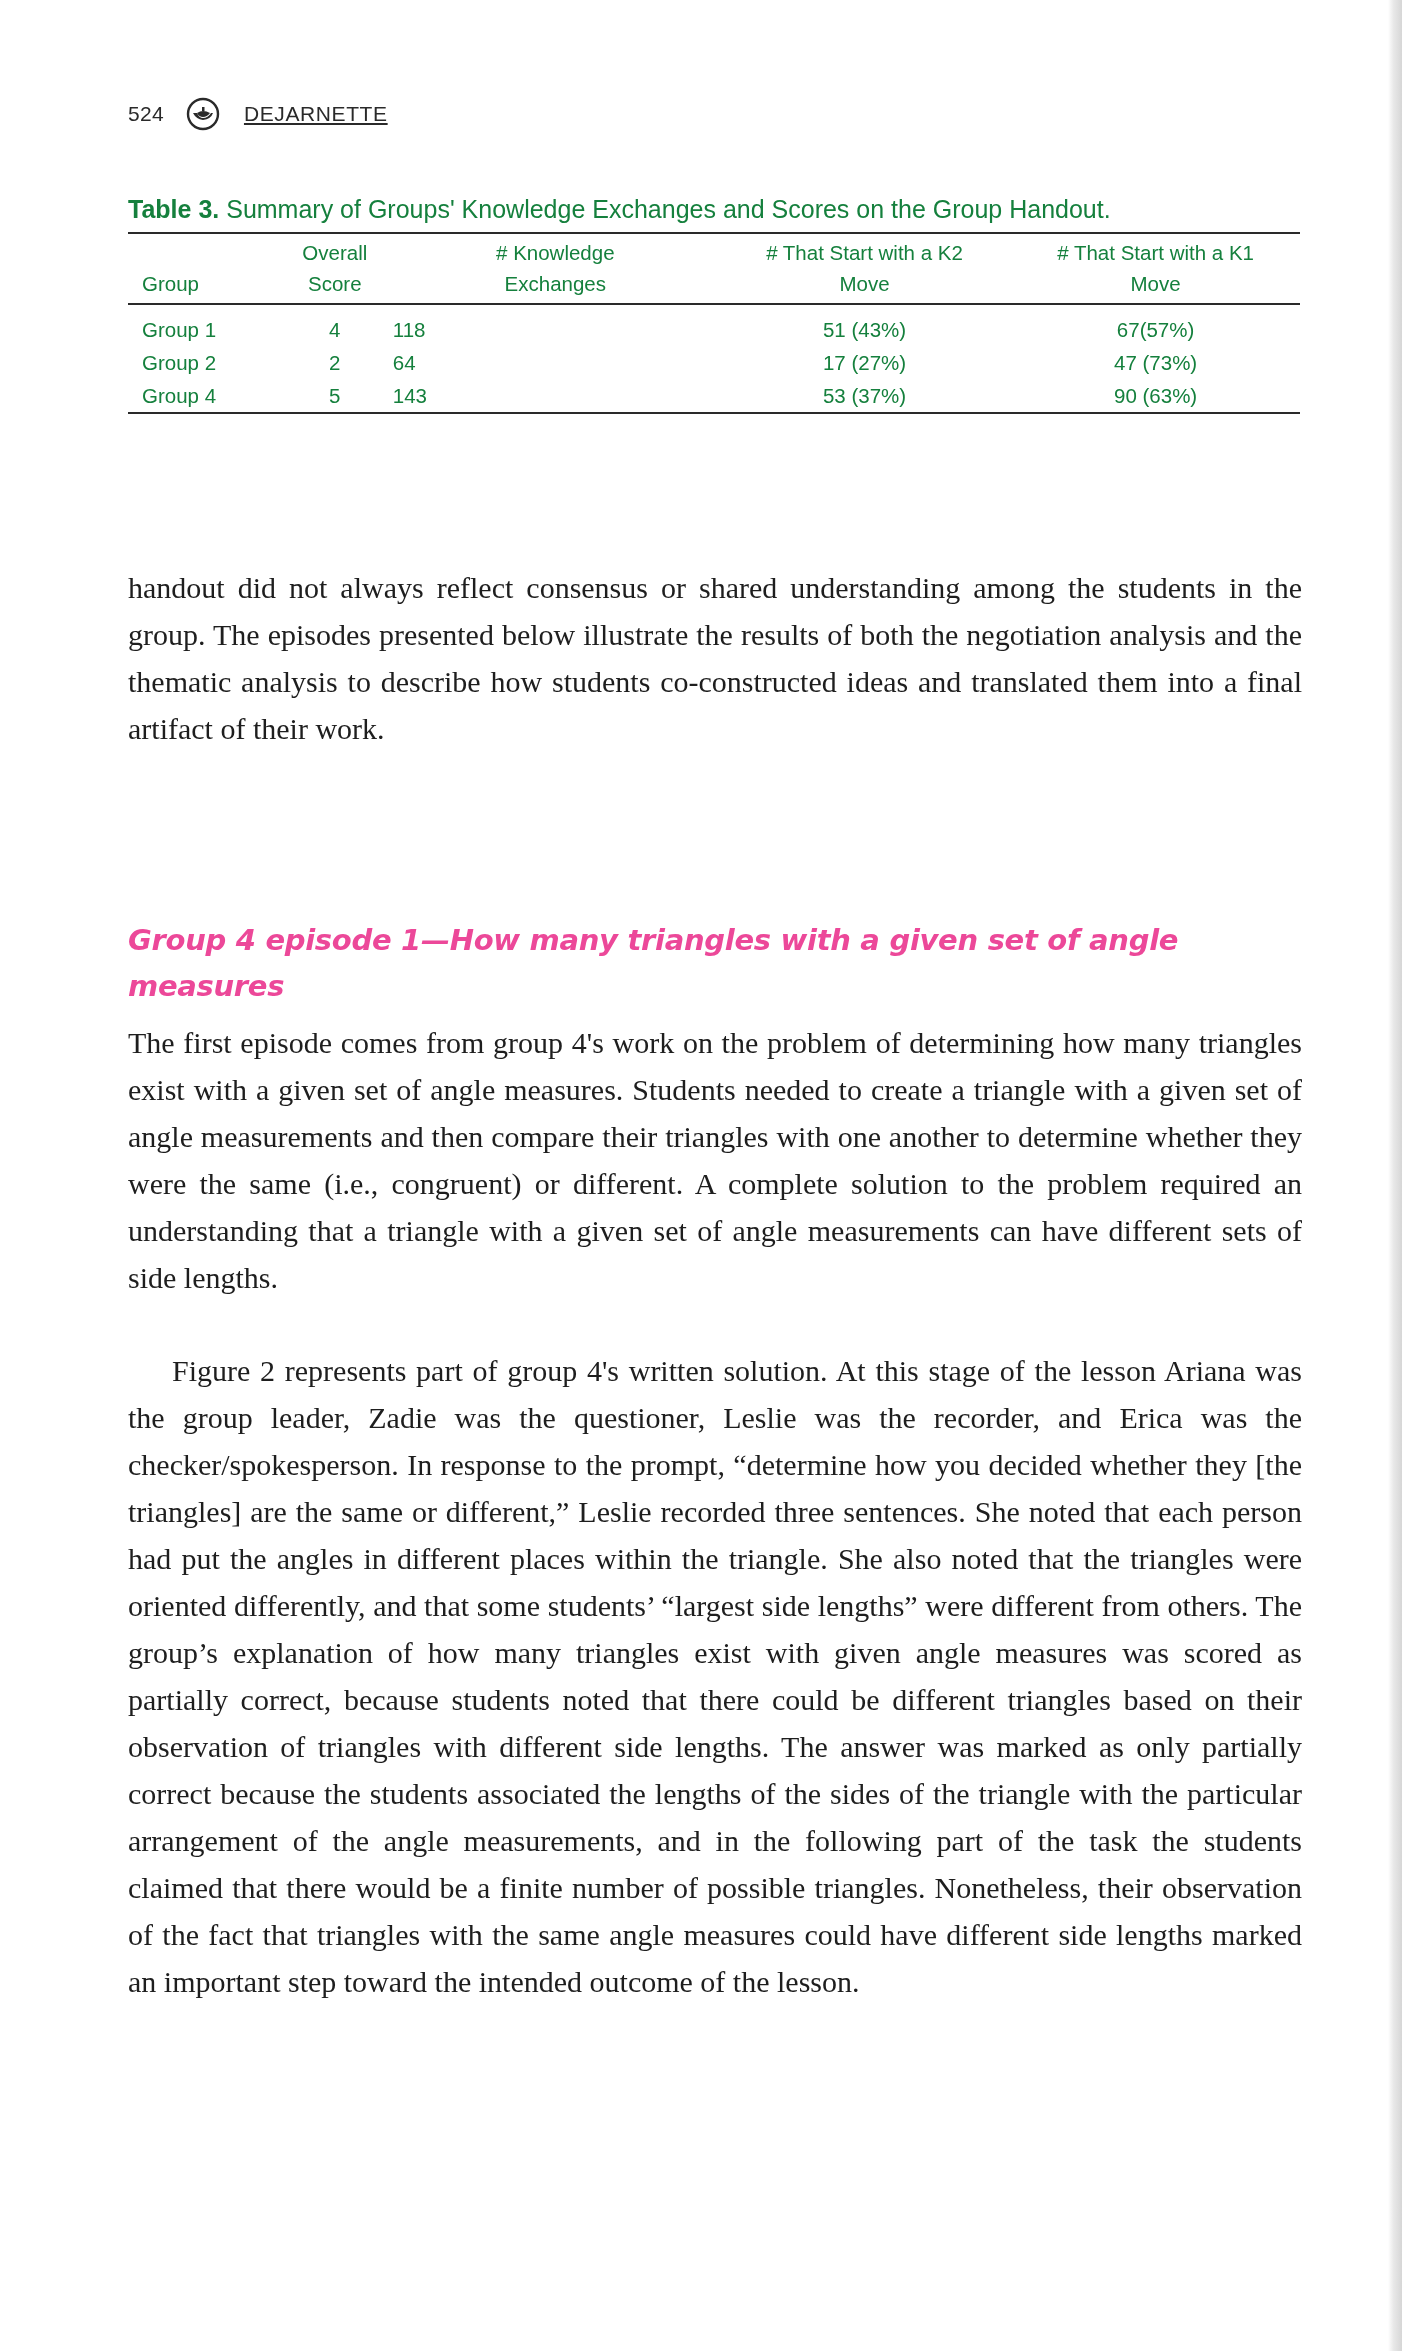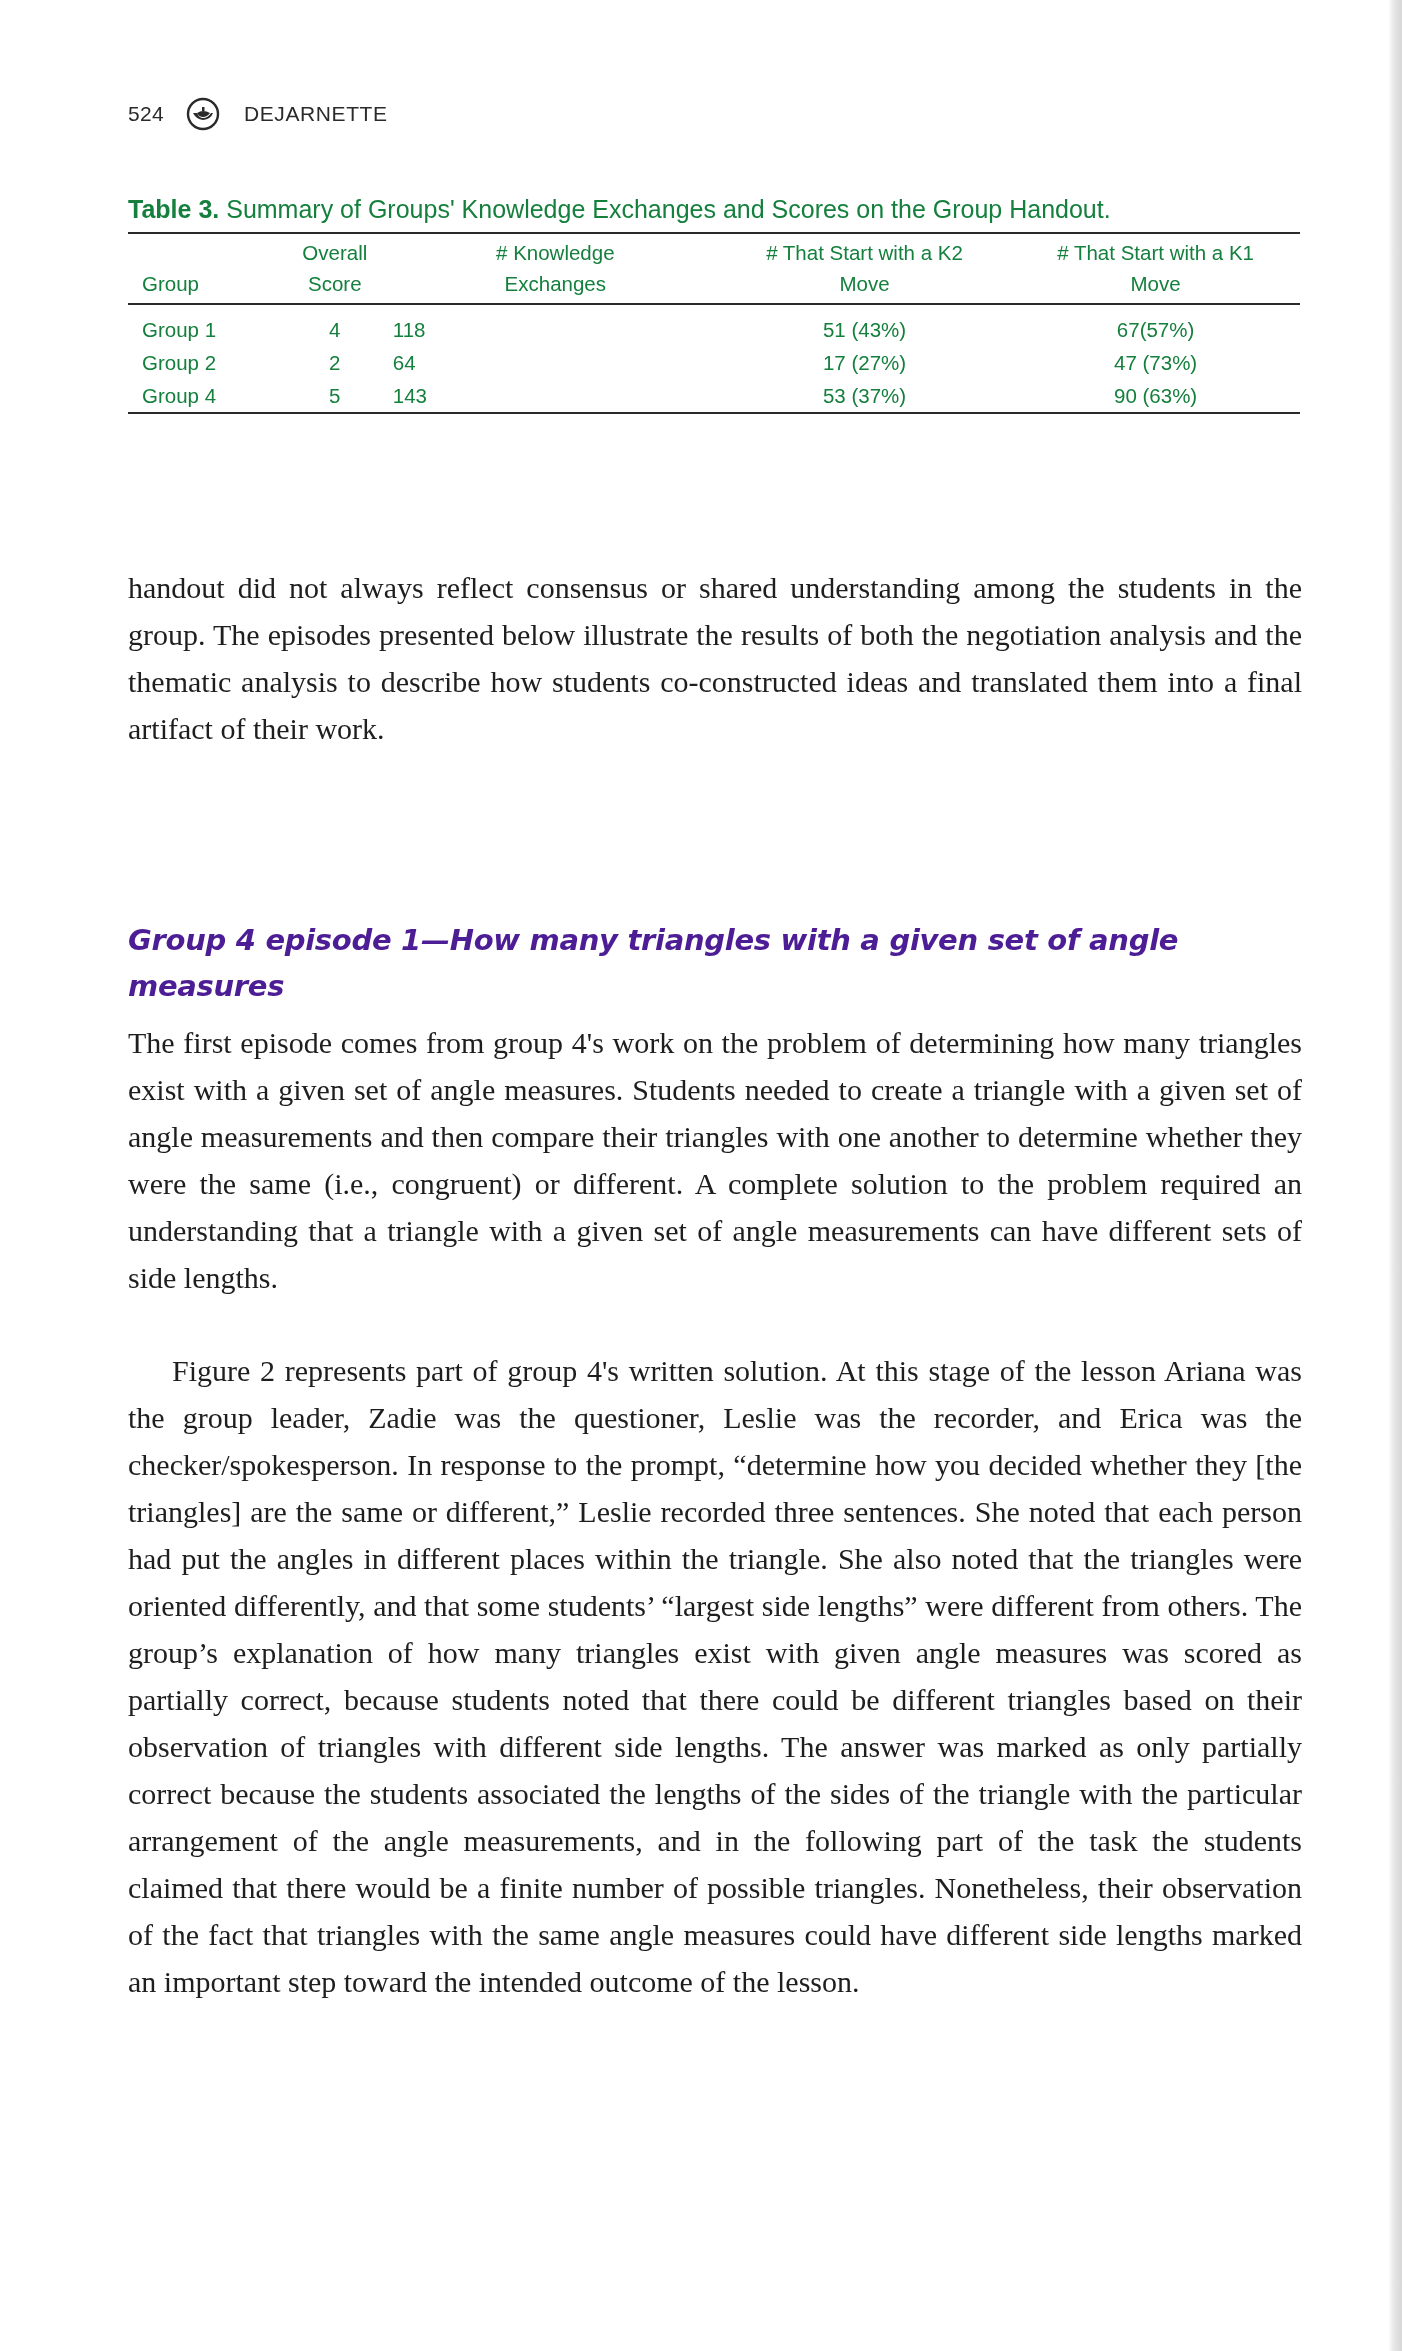--- a/index.html
+++ b/index.html
@@ -34,21 +34,21 @@
     color: #2a2a2a;
     letter-spacing: 0.3px;
   }
   .running-head .page-num { margin-right: 22px; }
   .running-head .logo {
     width: 34px;
     height: 34px;
     margin-right: 24px;
     display: inline-block;
   }
-  .running-head .author { letter-spacing: 0.6px; }
+  .running-head .author { letter-spacing: 0.6px; text-decoration: underline; }
 
   .table-wrap {
     position: absolute;
     left: 128px;
     top: 192px;
     width: 1172px;
     font-family: Liberation Sans, sans-serif;
     color: #15803d;
   }
   .table-caption {
@@ -98,21 +98,21 @@
   .section-heading {
     position: absolute;
     left: 128px;
     top: 893px;
     width: 1174px;
     font-family: "DejaVu Sans", "Liberation Sans", sans-serif;
     font-weight: bold;
     font-style: italic;
     font-size: 29px;
     line-height: 46px;
-    color: #4c1d95;
+    color: #ec4899;
     letter-spacing: -0.3px;
   }
   .p2 { top: 1019px; }
   .p3 { top: 1347px; }
   .p3 p { text-indent: 44px; }
 </style>
 </head>
 <body>
 
 <div class="gutter-shadow"></div>

